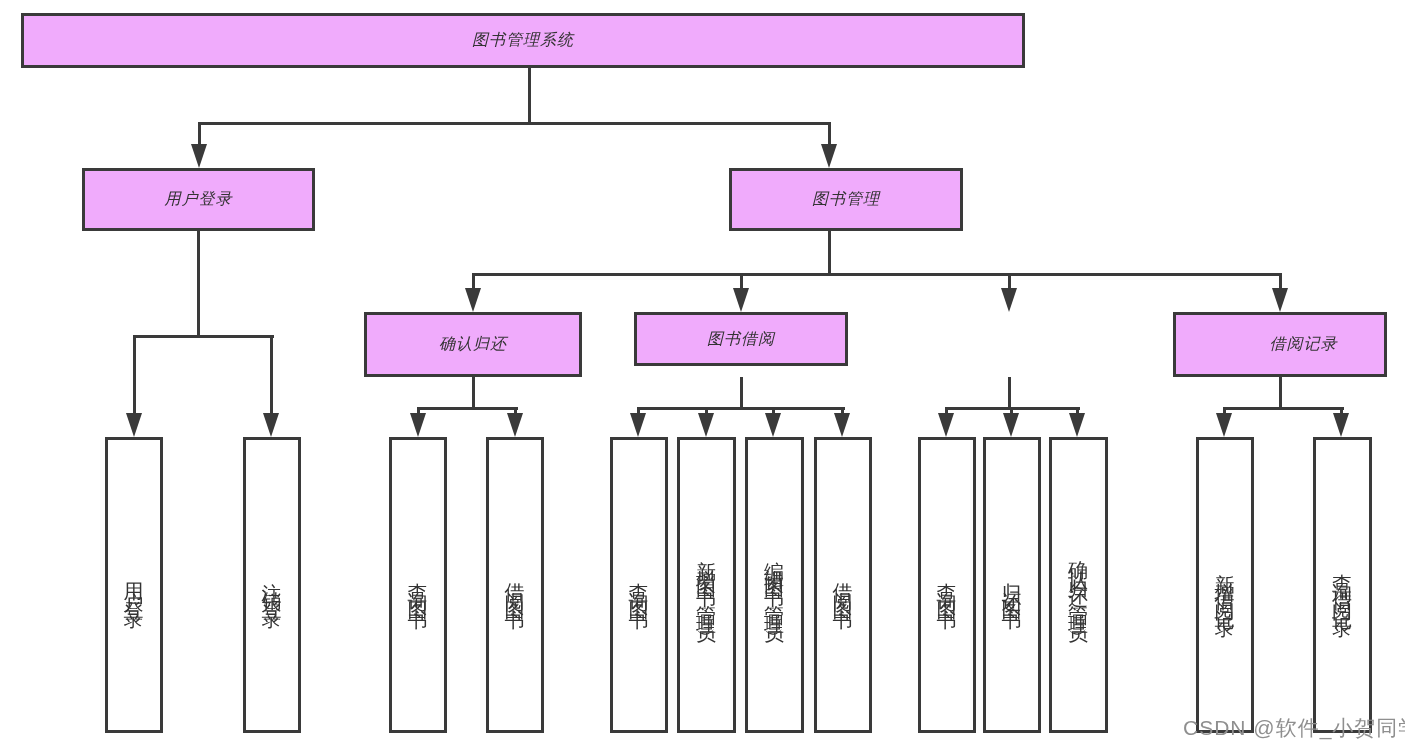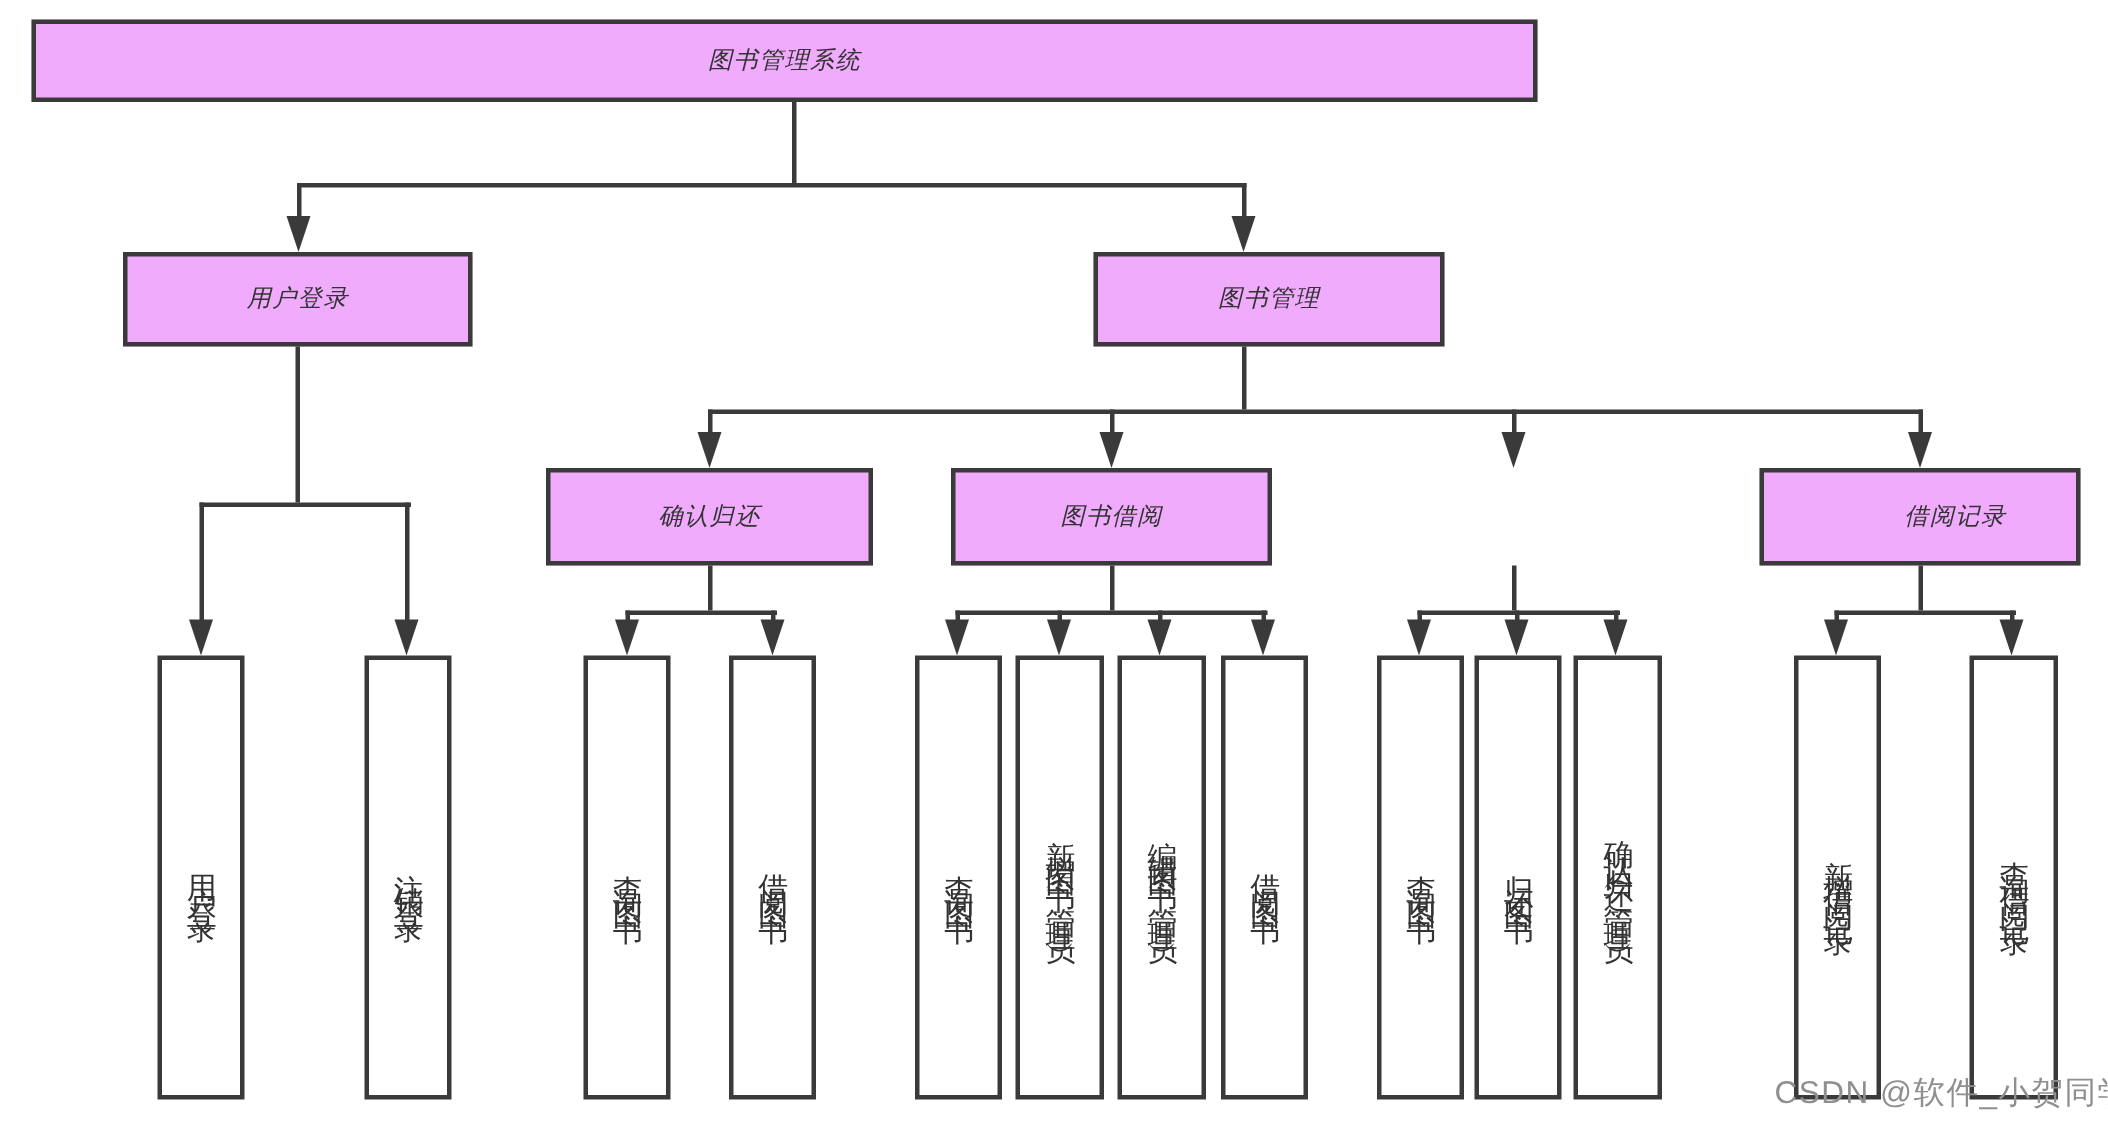--- a/index.html
+++ b/index.html
@@ -105,21 +105,21 @@
   <div class="v" style="left:740px;top:273px;height:17px;"></div>
   <div class="arrow" style="left:733px;top:288px;"></div>
   <div class="v" style="left:1008px;top:273px;height:17px;"></div>
   <div class="arrow" style="left:1001px;top:288px;"></div>
   <div class="v" style="left:1279px;top:273px;height:17px;"></div>
   <div class="arrow" style="left:1272px;top:288px;"></div>
 
   <div class="box" style="left:364px;top:312px;width:218px;height:65px;">
     <span>确认归还</span>
   </div>
-  <div class="box" style="left:634px;top:312px;width:214px;height:65px;">
+  <div class="box" style="left:634px;top:312px;width:214px;height:54px;">
     <span>图书借阅</span>
   </div>
   <div class="box" style="left:1173px;top:312px;width:214px;height:65px;padding-left:47px;">
     <span>借阅记录</span>
   </div>
 
   <div class="v" style="left:472px;top:377px;height:30px;"></div>
   <div class="v" style="left:740px;top:377px;height:30px;"></div>
   <div class="v" style="left:1008px;top:377px;height:30px;"></div>
   <div class="v" style="left:1279px;top:377px;height:30px;"></div>

